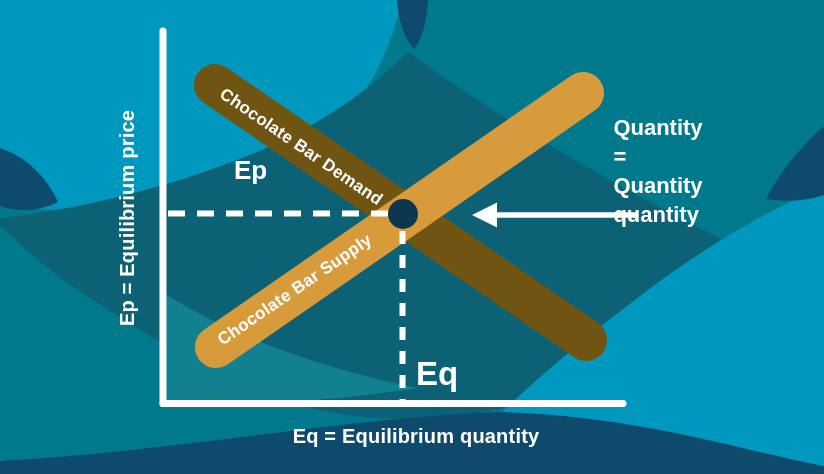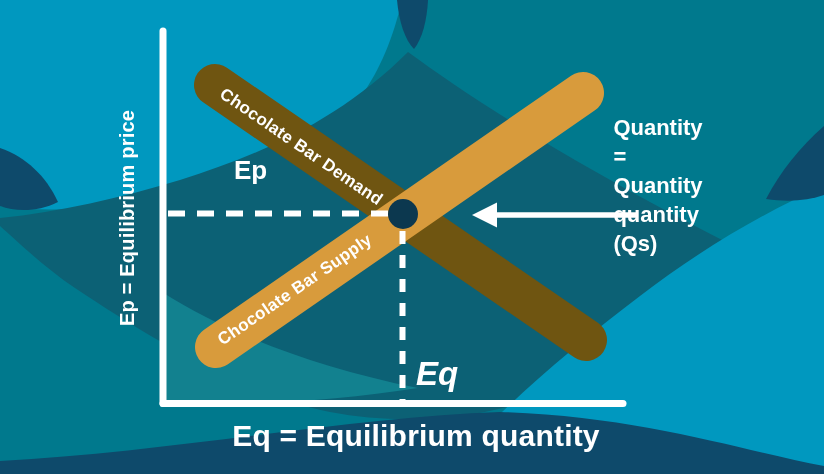--- a/index.html
+++ b/index.html
@@ -6,23 +6,23 @@
   .stage{
     position:relative;width:824px;height:474px;overflow:hidden;
     font-family:"Liberation Sans",sans-serif;background:#00798D;
   }
   .stage svg{position:absolute;left:0;top:0;}
   .label{
     position:absolute;color:#fff;font-weight:bold;white-space:nowrap;
     -webkit-font-smoothing:antialiased;
   }
   .ylabel{left:127px;top:218px;transform:translate(-50%,-50%) rotate(-90deg);font-size:20px;letter-spacing:.2px;}
-  .xlabel{left:416px;top:436px;transform:translate(-50%,-50%);font-size:30px;letter-spacing:.2px;}
+  .xlabel{left:416px;top:436px;transform:translate(-50%,-50%);font-size:20px;letter-spacing:.2px;}
   .ep{left:187px;top:155px;font-size:26px;margin-left:47px;}
-  .eq{left:416px;top:355px;font-size:33px;font-style:italic;}
+  .eq{left:416px;top:355px;font-size:33px;}
   .band-label{font-size:17px;letter-spacing:.3px;}
   .demand-label{left:301px;top:147px;transform:translate(-50%,-50%) rotate(34.5deg);}
   .supply-label{left:295px;top:290px;transform:translate(-50%,-50%) rotate(-34.5deg);}
   .qblock{
     position:absolute;left:658px;top:113px;transform:translateX(-50%);
     color:#fff;font-weight:bold;font-size:22px;line-height:29px;text-align:left;white-space:nowrap;
   }
 </style>
 </head>
 <body>
@@ -63,16 +63,15 @@
   <div class="label ep">Ep</div>
   <div class="label eq">Eq</div>
   <div class="label band-label demand-label">Chocolate Bar Demand</div>
   <div class="label band-label supply-label">Chocolate Bar Supply</div>
 
   <div class="qblock">
     <div>Quantity</div>
     <div>=</div>
     <div>Quantity</div>
     <div>quantity</div>
-    <div>(Qs)</div>
   </div>
 
 </div>
 
 </body></html>

